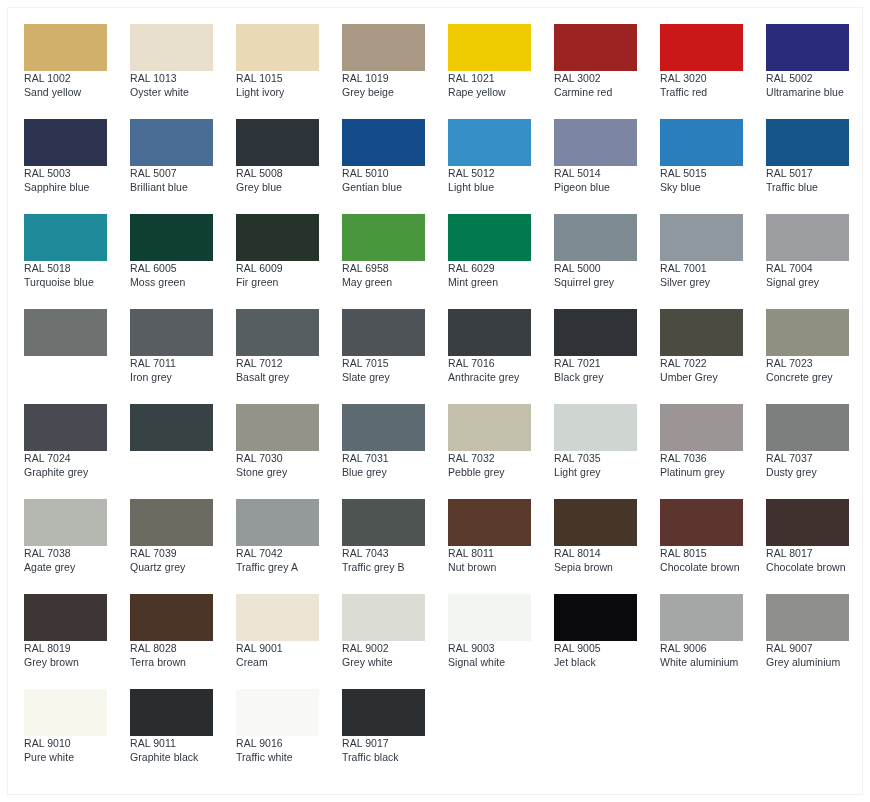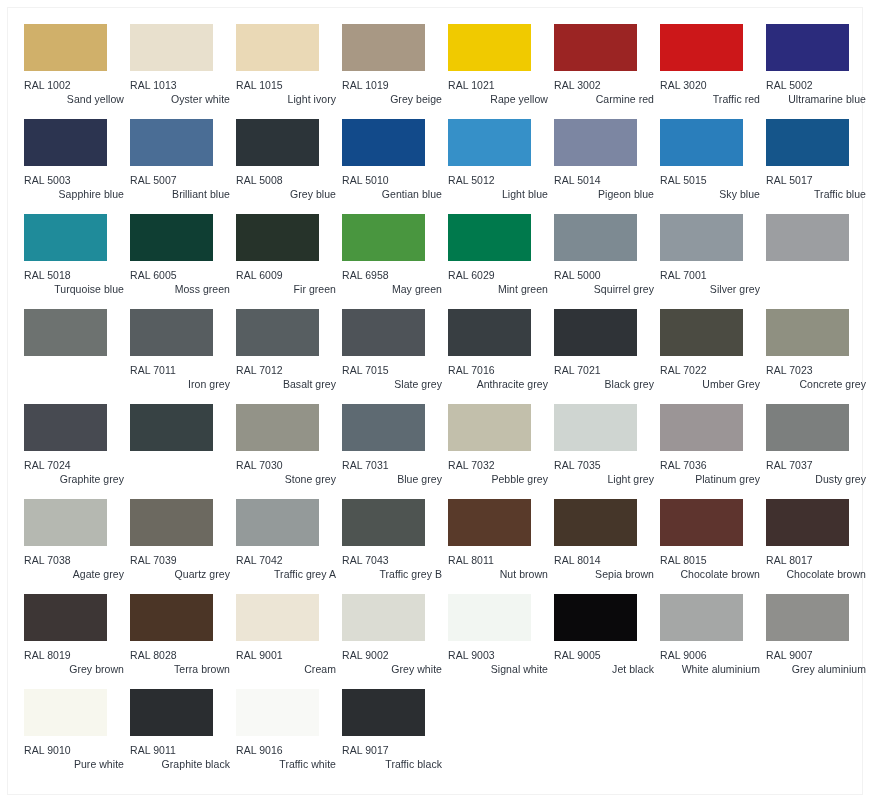--- a/index.html
+++ b/index.html
@@ -55,38 +55,36 @@
   }
 
   .swatch-chip {
     width: 83px;
     height: 47px;
     display: block;
     box-sizing: border-box;
   }
 
   .swatch-labels {
-    margin-top: 7px;
     width: 100px;
   }
 
   .swatch-code,
   .swatch-name {
     display: block;
     font-family: "Liberation Sans", sans-serif;
     font-size: 10.5px;
     line-height: 14px;
     color: #2f3640;
     white-space: nowrap;
     letter-spacing: 0.05px;
   }
 
   .swatch-name {
     color: #2f3640;
-    text-align: right;
   }
 </style>
 </head>
 <body>
 
 <div id="chart-page">
   <div id="page-frame"></div>
   <div id="swatch-grid">
       <div class="swatch-cell">
         <div class="swatch-chip" style="background-color: rgb(208, 176, 106);"></div>
@@ -244,20 +242,24 @@
       </div>
       <div class="swatch-cell">
         <div class="swatch-chip" style="background-color: rgb(143, 152, 159);"></div>
         <div class="swatch-labels">
           <span class="swatch-code">RAL 7001</span>
           <span class="swatch-name">Silver grey</span>
         </div>
       </div>
       <div class="swatch-cell">
         <div class="swatch-chip" style="background-color: rgb(156, 158, 161);"></div>
+        <div class="swatch-labels">
+          <span class="swatch-code">RAL 7004</span>
+          <span class="swatch-name">Signal grey</span>
+        </div>
       </div>
       <div class="swatch-cell">
         <div class="swatch-chip" style="background-color: rgb(109, 114, 112);"></div>
       </div>
       <div class="swatch-cell">
         <div class="swatch-chip" style="background-color: rgb(87, 93, 96);"></div>
         <div class="swatch-labels">
           <span class="swatch-code">RAL 7011</span>
           <span class="swatch-name">Iron grey</span>
         </div>

